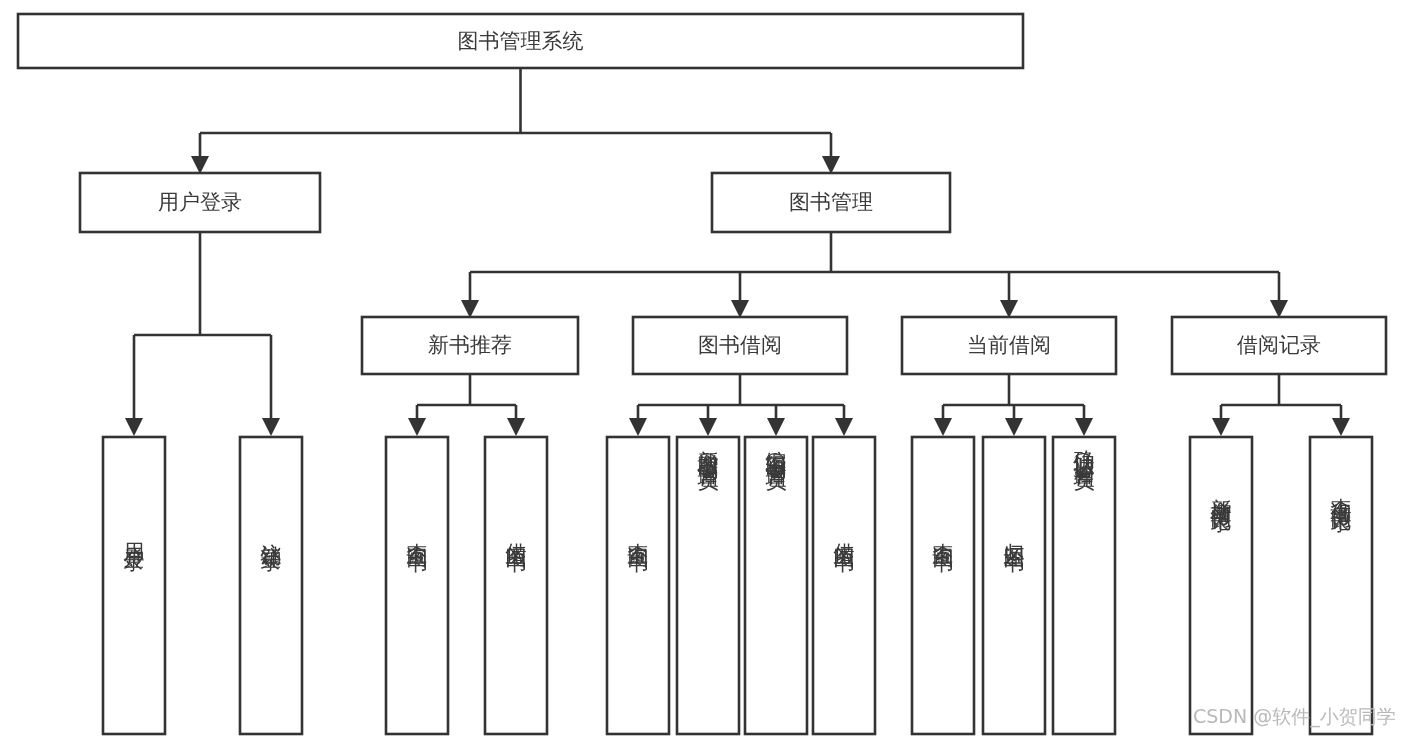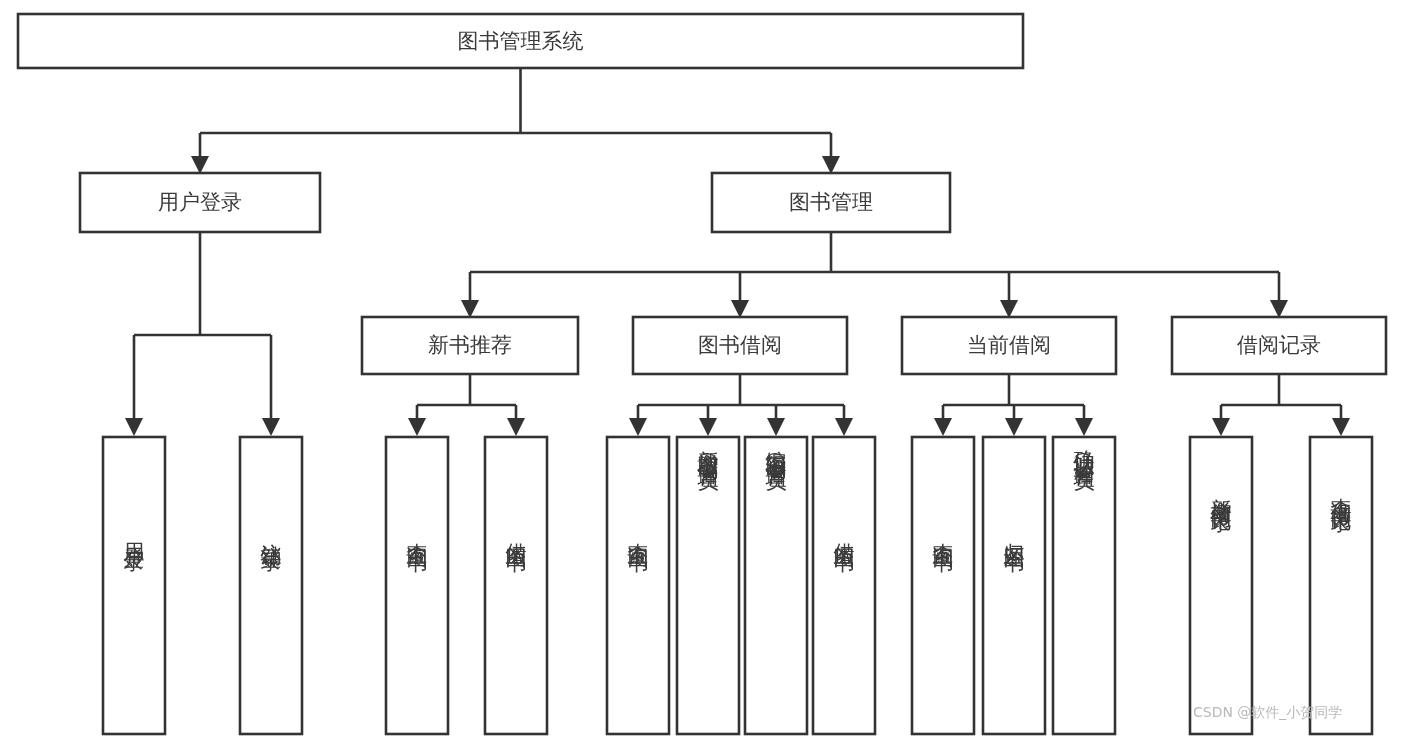--- a/index.html
+++ b/index.html
@@ -55,21 +55,21 @@
     font-size: 21px;
     fill: #3a3a3a;
     writing-mode: vertical-rl;
     text-orientation: upright;
     text-anchor: middle;
     letter-spacing: 3px;
   }
   .watermark {
     position: absolute;
     font-family: "DejaVu Sans", "Liberation Sans", sans-serif;
-    font-size: 14px;
+    font-size: 19px;
     color: #b9b9b9;
     white-space: nowrap;
     pointer-events: none;
     user-select: none;
   }
 </style>
 </head>
 <body>
 
 <div id="diagram-root">

